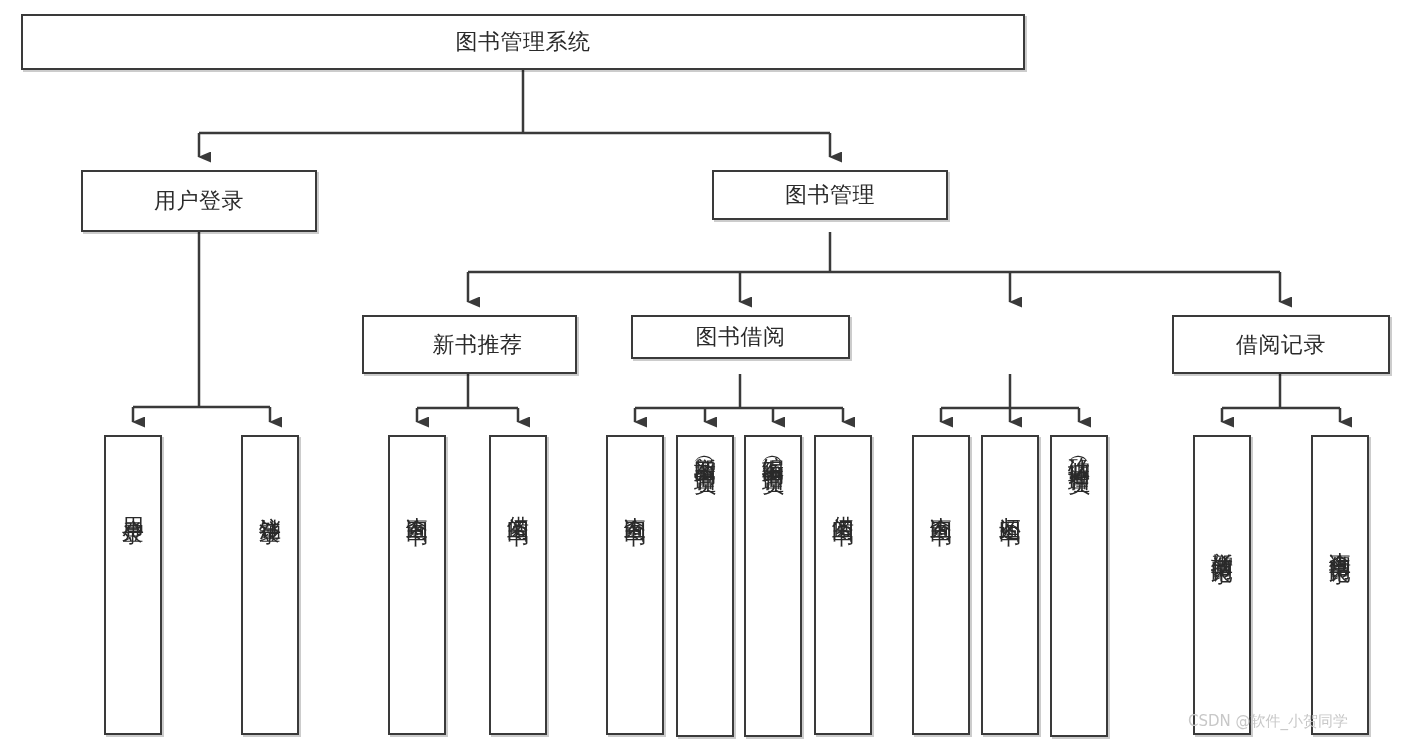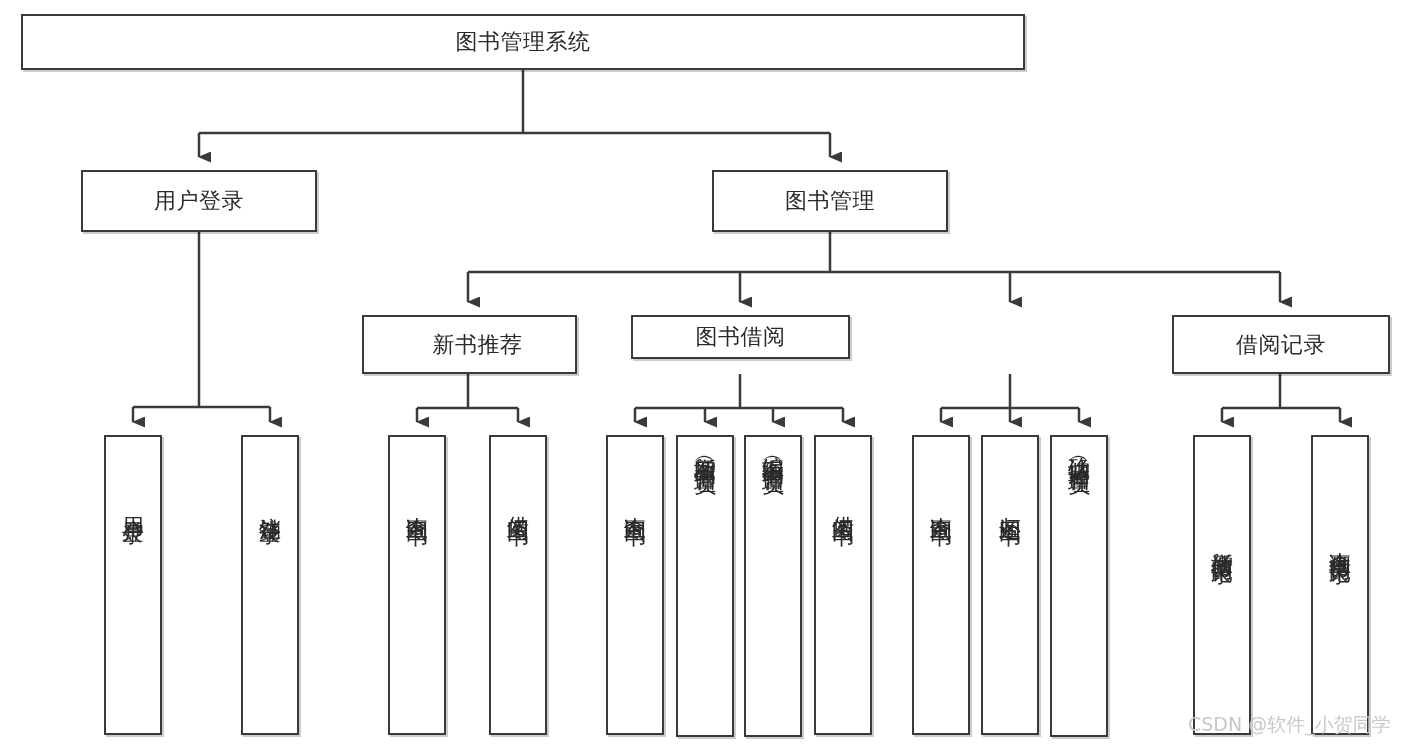--- a/index.html
+++ b/index.html
@@ -63,21 +63,21 @@
   .node.v.mid .lbl {
     margin-top: 60px;
   }
   .node.v.midlow .lbl {
     margin-top: 95px;
   }
   .watermark {
     position: absolute;
     left: 1188px;
     top: 712px;
-    font-size: 19px;
+    font-size: 15px;
     color: #c8c8c8;
     white-space: nowrap;
     z-index: 5;
     font-family: "DejaVu Sans", "Liberation Sans", sans-serif;
   }
 </style>
 </head>
 <body>
 
 <div id="canvas">
@@ -133,21 +133,21 @@
   </svg>
 
   <div class="node h" style="left:21px; top:14px; width:1004px; height:56px;">
     <span class="lbl">图书管理系统</span>
   </div>
 
   <div class="node h" style="left:81px; top:170px; width:236px; height:62px;">
     <span class="lbl">用户登录</span>
   </div>
 
-  <div class="node h" style="left:712px; top:170px; width:236px; height:62px;">
+  <div class="node h" style="left:712px; top:170px; width:236px; height:50px;">
     <span class="lbl">图书管理</span>
   </div>
 
   <div class="node h" style="left:362px; top:315px; width:215px; height:59px;padding-left:16px;">
     <span class="lbl">新书推荐</span>
   </div>
 
   <div class="node h" style="left:631px; top:315px; width:219px; height:44px;">
     <span class="lbl">图书借阅</span>
   </div>

